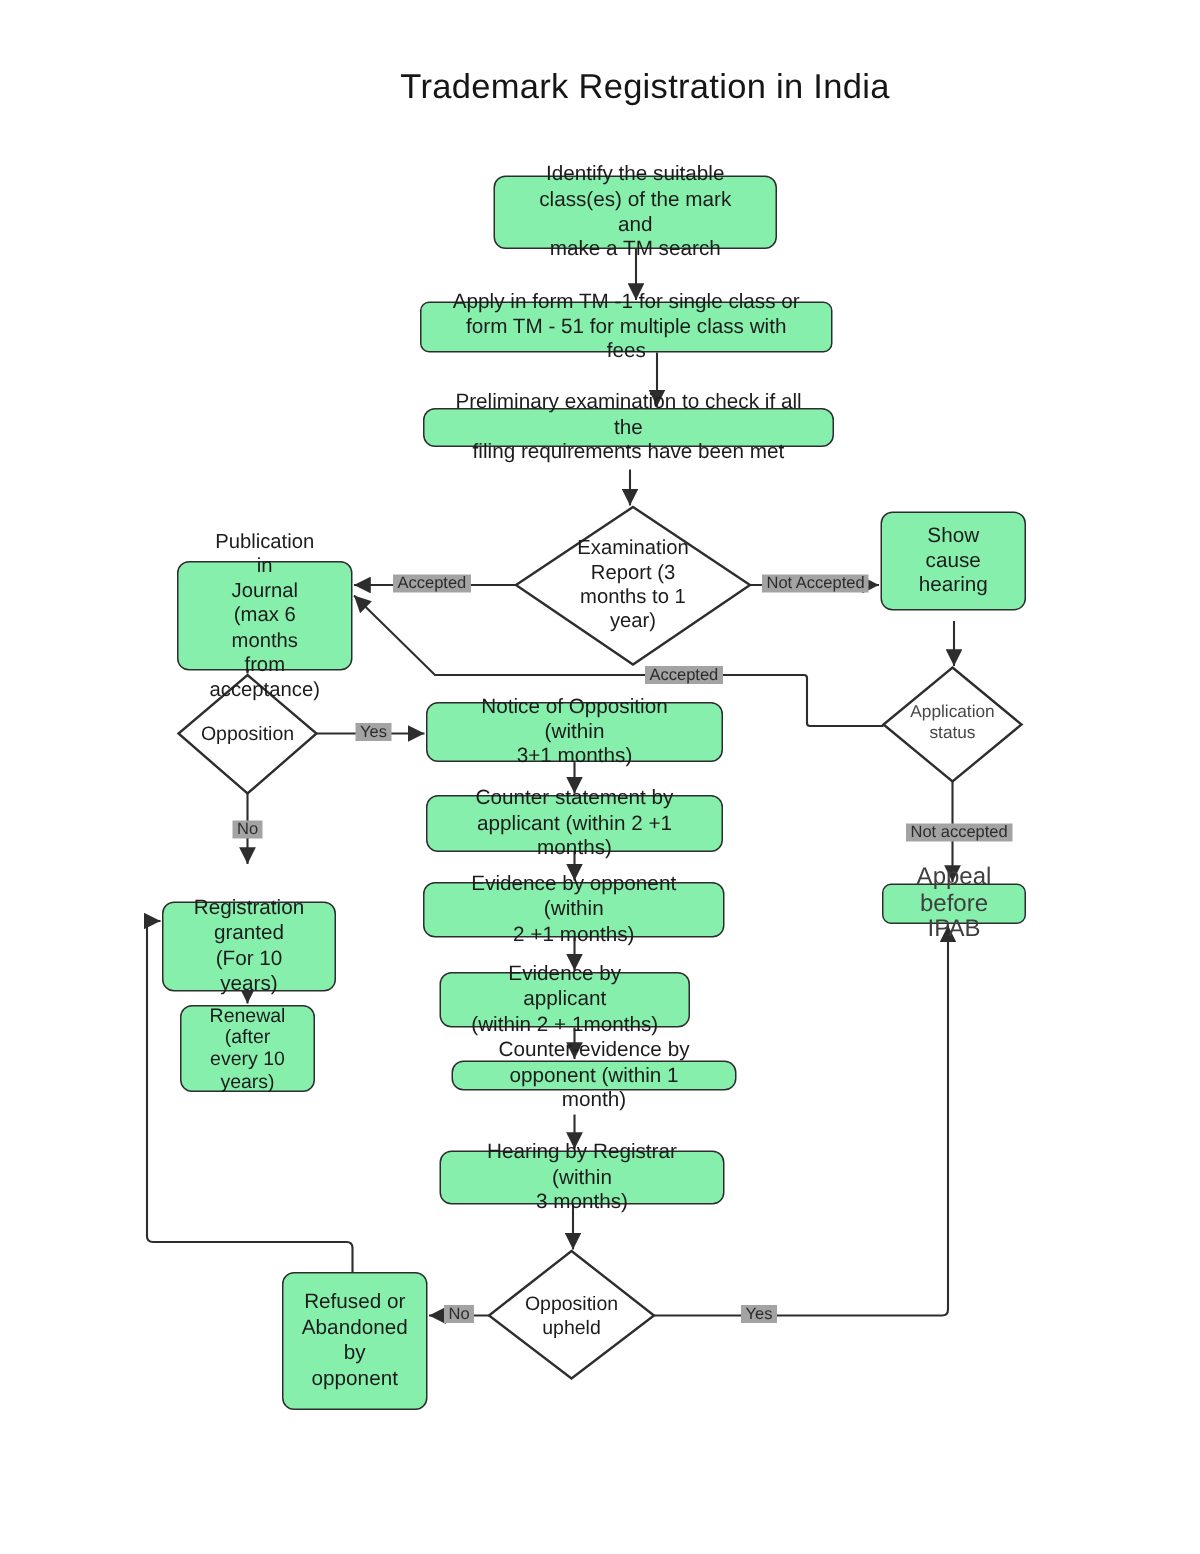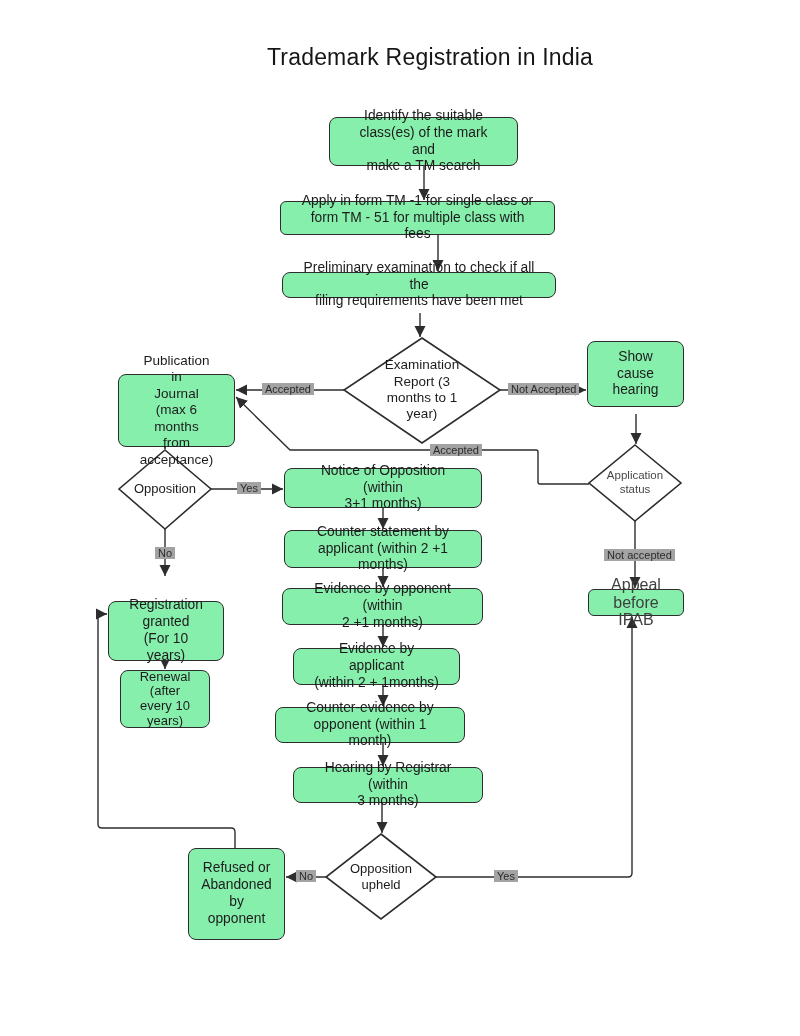--- a/index.html
+++ b/index.html
@@ -30,21 +30,21 @@
   
   .n-identify     { left:329px; top:117px; width:189px; height:49px; }
   .n-apply        { left:280px; top:201px; width:275px; height:34px; border-radius:6px; }
   .n-prelim       { left:282px; top:272px; width:274px; height:26px; }
   .n-publication  { left:118px; top:342px; width:117px; height:73px; font-size:13.5px;margin-top:32px; }
   .n-showcause    { left:587px; top:341px; width:97px;  height:66px; }
   .n-notice       { left:284px; top:468px; width:198px; height:40px; }
   .n-counterstmt  { left:284px; top:530px; width:198px; height:38px; }
   .n-evidenceopp  { left:282px; top:588px; width:201px; height:37px; }
   .n-evidenceapp  { left:293px; top:648px; width:167px; height:37px; }
-  .n-counterev    { left:275px; top:707px; width:190px; height:36px; }
+  .n-counterev    { left:301px; top:707px; width:190px; height:20px; }
   .n-hearing      { left:293px; top:767px; width:190px; height:36px; }
   .n-registration { left:108px; top:577px; width:116px; height:60px;margin-top:24px; }
   .n-renewal      { left:120px; top:670px; width:90px;  height:58px; font-size:13px; line-height:1.12; }
   .n-appeal       { left:588px; top:589px; width:96px;  height:27px; font-size:16px; line-height:1.1; color:#3f3f3f; border-radius:6px; }
   .n-refused      { left:188px; top:848px; width:97px;  height:92px; }
   
   .t-exam       { left:357px; top:352px; width:130px; height:76px; }
   .t-opposition { left:120px; top:478px; width:90px;  height:22px; font-size:13px; }
   .t-appstatus  { left:595px; top:462px; width:80px;  height:40px; font-size:11.5px; color:#474747; }
   .t-upheld     { left:331px; top:859px; width:100px; height:36px; font-size:13px; }

